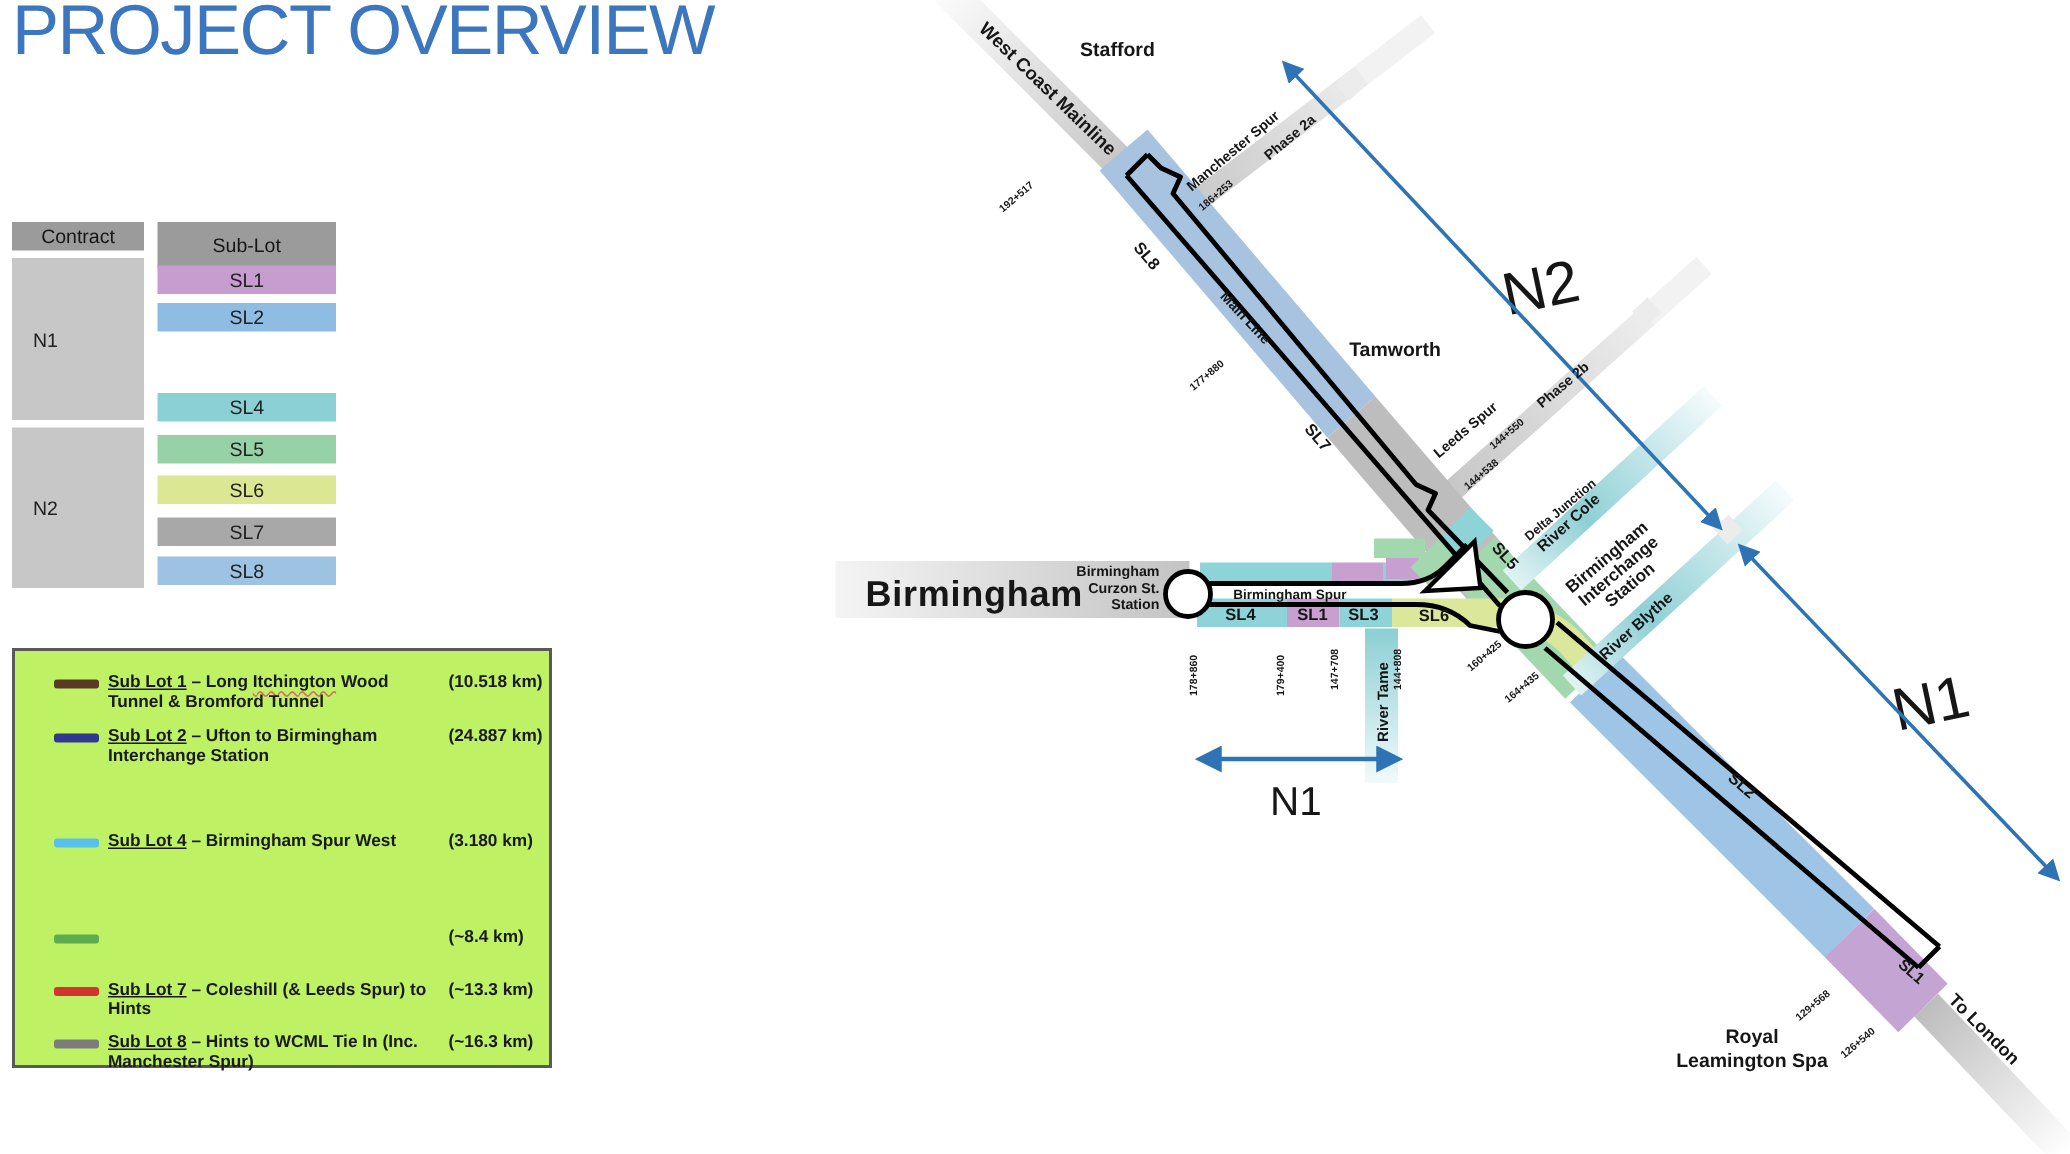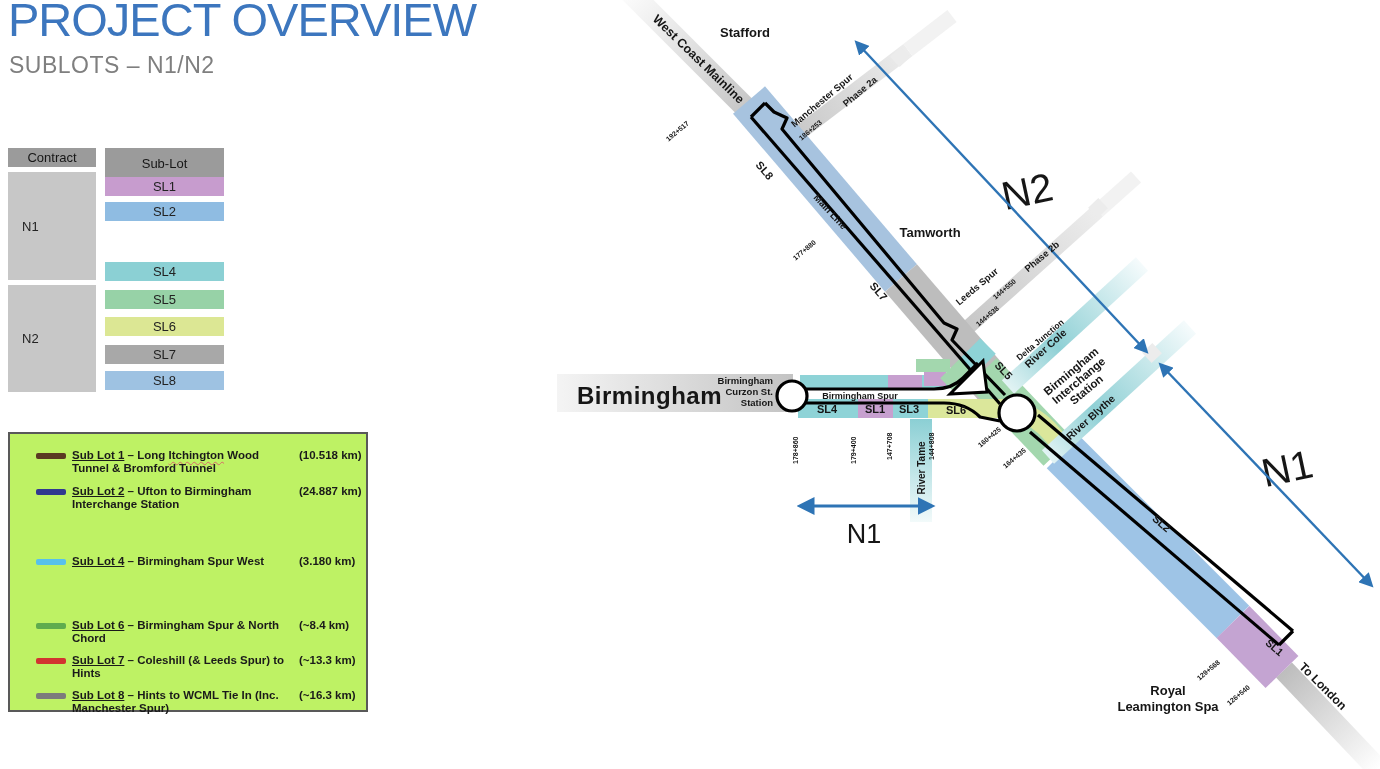--- a/index.html
+++ b/index.html
@@ -33,21 +33,20 @@
   .sl{font-size:11px;font-weight:700;}
   .big{font-size:40px;fill:#9FA1A4;font-weight:400;}
   .blk{stroke:#000;stroke-width:3.2;fill:none;stroke-linejoin:round;}
 </style>
 </head>
 <body>
 
 <div id="slide">
 
   <div class="abs title">PROJECT OVERVIEW</div>
-  <div class="abs subtitle">SUBLOTS – N1/N2</div>
 
   <div>
     <div class="tcell thead" style="left:8px;top:148px;width:88px;height:19px;">Contract</div>
     <div class="tcell thead" style="left:105px;top:148px;width:119px;height:31px;">Sub-Lot</div>
 
     <div class="tcell ncell" style="left:8px;top:172px;width:88px;height:108px;">N1</div>
     <div class="tcell ncell" style="left:8px;top:285px;width:88px;height:107px;">N2</div>
 
     <div class="tcell" style="left: 105px; top: 177px; width: 119px; height: 19px; background: rgb(199, 156, 206);">SL1</div>
     <div class="tcell" style="left: 105px; top: 202px; width: 119px; height: 19px; background: rgb(143, 188, 226);">SL2</div>
@@ -69,21 +68,20 @@
       <div class="lg-text"><span class="lg-name">Sub Lot 2</span> <span>– Ufton to Birmingham Interchange Station</span></div>
       <div class="lg-dist">(24.887 km)</div>
     </div>
     <div class="lg-item" style="top:121px;">
       <span class="sw" style="background: rgb(87, 193, 236);"></span>
       <div class="lg-text"><span class="lg-name">Sub Lot 4</span> <span>– Birmingham Spur West</span></div>
       <div class="lg-dist">(3.180 km)</div>
     </div>
     <div class="lg-item" style="top:185px;">
       <span class="sw" style="background: rgb(95, 172, 78);"></span>
-      <div class="lg-text"><span class="lg-name">Sub Lot 6</span> <span>– Birmingham Spur &amp; North Chord</span></div>
       <div class="lg-dist">(~8.4 km)</div>
     </div>
     <div class="lg-item" style="top:220px;">
       <span class="sw" style="background: rgb(210, 52, 48);"></span>
       <div class="lg-text"><span class="lg-name">Sub Lot 7</span> <span>– Coleshill (&amp; Leeds Spur) to Hints</span></div>
       <div class="lg-dist">(~13.3 km)</div>
     </div>
     <div class="lg-item" style="top:255px;">
       <span class="sw" style="background: rgb(124, 124, 124);"></span>
       <div class="lg-text"><span class="lg-name">Sub Lot 8</span> <span>– Hints to WCML Tie In (Inc. Manchester Spur)</span></div>

